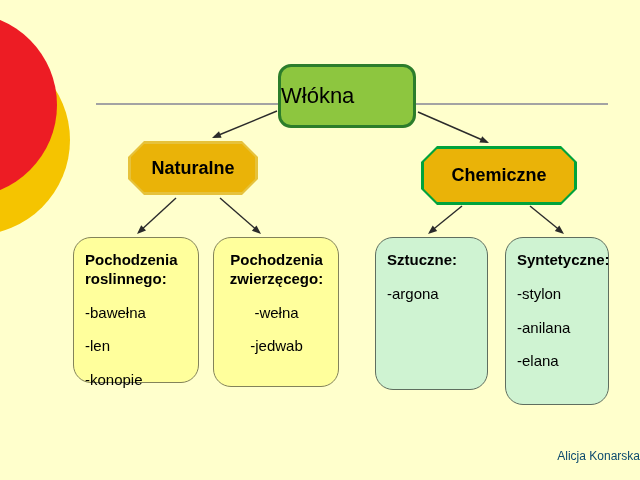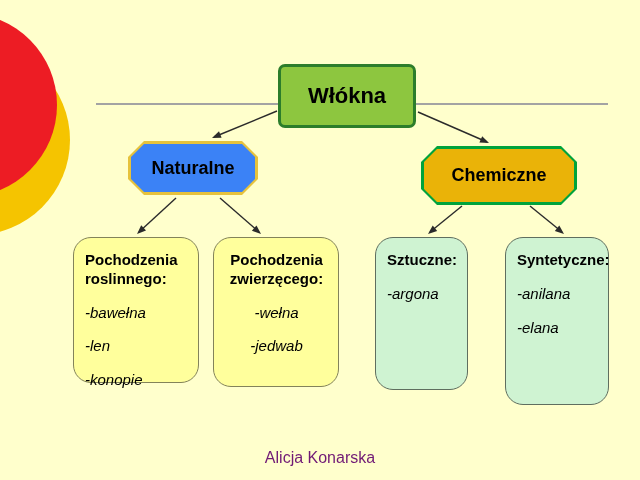--- a/index.html
+++ b/index.html
@@ -9,56 +9,56 @@
     font-family:"Liberation Sans","DejaVu Sans",sans-serif;
     color:#000;
   }
   .circle{position:absolute;border-radius:50%;}
   .circle.yellow{left:-120px;top:45px;width:190px;height:190px;background:#F5C400;}
   .circle.red{left:-127px;top:13px;width:184px;height:184px;background:#ED1C24;}
   .hline{position:absolute;left:96px;top:103px;width:512px;height:2px;background:#A3A3A3;}
   svg.arrows{position:absolute;left:0;top:0;pointer-events:none;}
   .root-box{
     position:absolute;left:278px;top:64px;width:138px;height:64px;
-    background:#8DC63F;border:3px solid #2C7D2B;border-radius:7px;
-    box-sizing:border-box;display:flex;align-items:center;justify-content:center;
-    font-size:22px;font-weight:bold;
+    background:#8DC63F;border:3px solid #2C7D2B;border-radius:13px;
+    box-sizing:border-box;display:flex;align-items:center;justify-content:flex-start;
+    font-size:22px;font-weight:normal;
   }
   .octagon{position:absolute;}
   .oct-outer{
     position:absolute;left:0;top:0;right:0;bottom:0;
     clip-path:polygon(16px 0,calc(100% - 16px) 0,100% 16px,100% calc(100% - 16px),calc(100% - 16px) 100%,16px 100%,0 calc(100% - 16px),0 16px);
   }
   .oct-inner{
     position:absolute;left:3px;top:3px;right:3px;bottom:3px;
     clip-path:polygon(13px 0,calc(100% - 13px) 0,100% 13px,100% calc(100% - 13px),calc(100% - 13px) 100%,13px 100%,0 calc(100% - 13px),0 13px);
     display:flex;align-items:center;justify-content:center;
     font-size:18px;font-weight:bold;
   }
   .octagon.natural{left:128px;top:141px;width:130px;height:54px;}
   .octagon.natural .oct-outer{background:#E6C23C;}
-  .octagon.natural .oct-inner{background:#3b82f6;}
+  .octagon.natural .oct-inner{background:#eab308;}
   .octagon.chemical{left:421px;top:146px;width:156px;height:59px;}
   .octagon.chemical .oct-outer{background:#00A33C;}
   .octagon.chemical .oct-inner{background:#eab308;}
   .leaf{
     position:absolute;box-sizing:border-box;border-radius:18px;
     padding:13px 10px 10px 11px;font-size:15px;line-height:1.25;
   }
   .leaf.yellow{background:#FFFF9C;border:1px solid #83835A;}
   .leaf.green{background:#CFF3D2;border:1px solid #5F6E5F;}
   .leaf1{left:73px;top:237px;width:126px;height:146px;}
   .leaf2{left:213px;top:237px;width:126px;height:150px;text-align:center;}
-  .leaf3{left:375px;top:237px;width:93px;height:153px;}
+  .leaf3{left:375px;top:237px;width:113px;height:153px;}
   .leaf4{left:505px;top:237px;width:104px;height:168px;}
   .leaf-title{font-weight:bold;}
-  .leaf-item{margin-top:15px;font-style:italic;}
+  .leaf-item{margin-top:15px;}
   .credit{
-    position:absolute;left:0;top:449px;width:640px;text-align:center;
-    font-size:16px;color:#701a75;
+    position:absolute;left:0;top:449px;width:640px;text-align:right;
+    font-size:12px;color:#0c4a6e;
   }
 </style>
 </head>
 <body>
 
 <div class="slide">
 
   <div class="circle yellow"></div>
   <div class="circle red"></div>
 
@@ -114,19 +114,20 @@
     <div class="leaf-item">-jedwab</div>
   </div>
 
   <div class="leaf green leaf3">
     <div class="leaf-title">Sztuczne:</div>
     <div class="leaf-item">-argona</div>
   </div>
 
   <div class="leaf green leaf4">
     <div class="leaf-title">Syntetyczne:</div>
+    <div class="leaf-item">-stylon</div>
     <div class="leaf-item">-anilana</div>
     <div class="leaf-item">-elana</div>
   </div>
 
   <div class="credit">Alicja Konarska</div>
 
 </div>
 
 </body></html>

